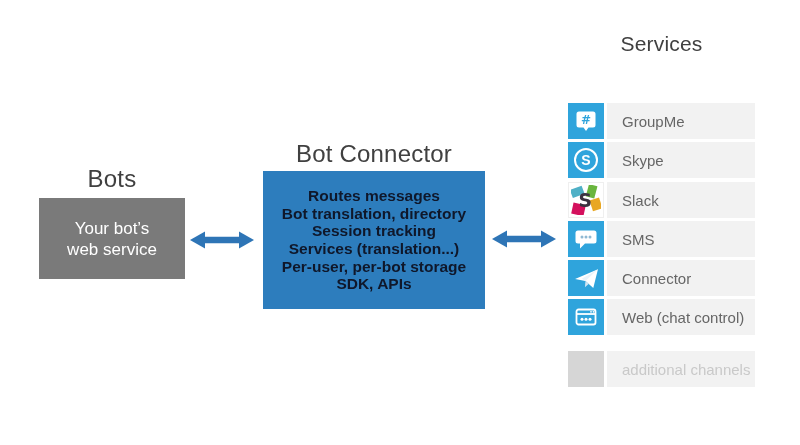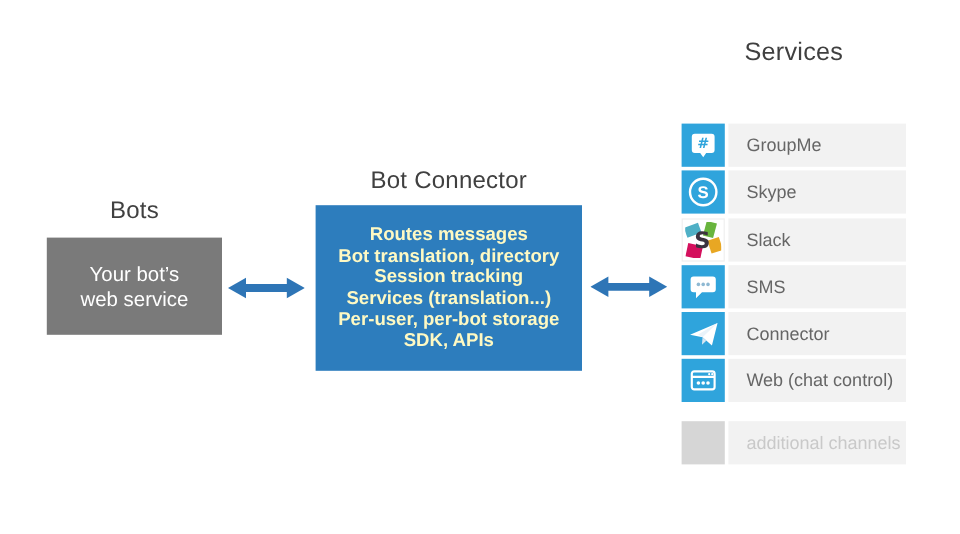--- a/index.html
+++ b/index.html
@@ -1,36 +1,36 @@
 <!DOCTYPE html>
 <html><head>
 <meta charset="utf-8">
 <style>
   html,body{margin:0;padding:0;background:#ffffff;}
   .canvas{
     position:relative;width:800px;height:445px;background:#ffffff;overflow:hidden;
     font-family:"Liberation Sans","DejaVu Sans",sans-serif;
   }
   .group-title{
-    position:absolute;color:#404040;font-size:20px;font-weight:400;
+    position:absolute;color:#404040;font-size:24px;font-weight:400;
     text-align:center;letter-spacing:.2px;
   }
   
   .bots-title{left:39px;top:165px;width:146px;}
   .bots-box{
     position:absolute;left:39px;top:198px;width:146px;height:81px;background:#7a7a7a;
     display:flex;flex-direction:column;align-items:center;justify-content:center;
     color:#ffffff;font-size:17px;line-height:21px;text-align:center;
   }
   
   .connector-title{left:263px;top:140px;width:222px;}
   .connector-box{
     position:absolute;left:263px;top:171px;width:222px;height:138px;background:#2d7dbd;
     display:flex;flex-direction:column;align-items:center;justify-content:center;
-    color:#fef9c3;font-size:15.5px;line-height:17.6px;font-weight:600;text-align:center;
+    color:#0f172a;font-size:15.5px;line-height:17.6px;font-weight:600;text-align:center;
   }
   
   .arrow{position:absolute;width:64px;height:22px;}
   .arrow-left{left:190px;top:229px;}
   .arrow-right{left:492px;top:228px;}
   
   .channels-title{left:568px;top:32px;width:187px;font-size:21px;}
   .channel-row{position:absolute;left:568px;width:187px;height:36px;}
   .tile{
     position:absolute;left:0;top:0;width:36px;height:36px;background:#2fa4dc;

